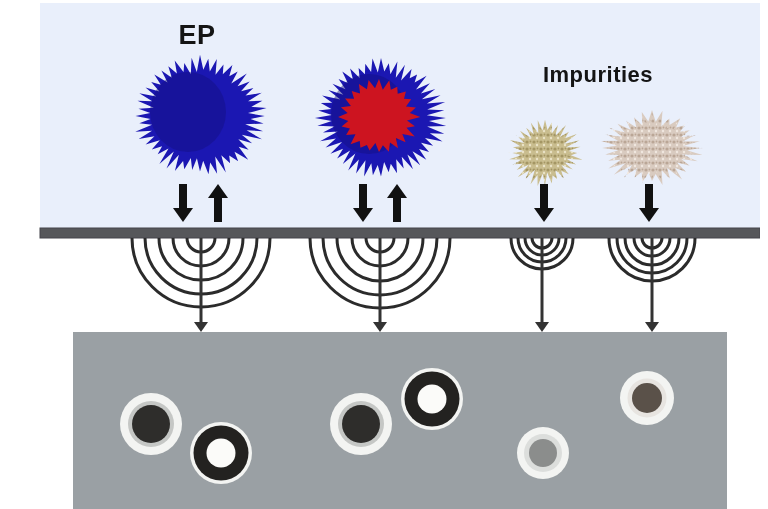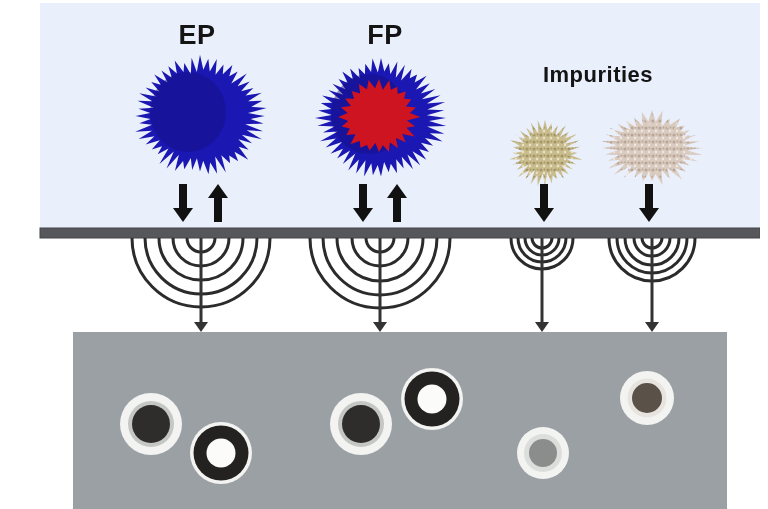--- a/index.html
+++ b/index.html
@@ -126,15 +126,14 @@
         <circle cx="543" cy="453" r="14" fill="#8b8d8c"></circle>
       </g>
       <g>
         <circle cx="647" cy="398" r="27" fill="#f3f4f2"></circle>
         <circle cx="647" cy="398" r="19.5" fill="#e7e4e0"></circle>
         <circle cx="647" cy="398" r="15" fill="#5a5149"></circle>
       </g>
     </svg>
 
   <div id="label-ep" class="fig-label">EP</div>
-  <div id="label-fp" class="fig-label">FP</div>
   <div id="label-imp" class="fig-label">Impurities</div>
 </div>
 
 </body></html>

